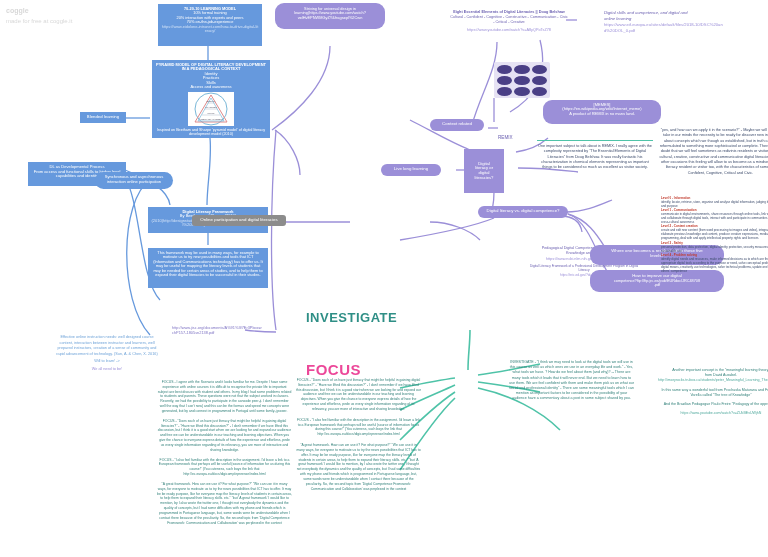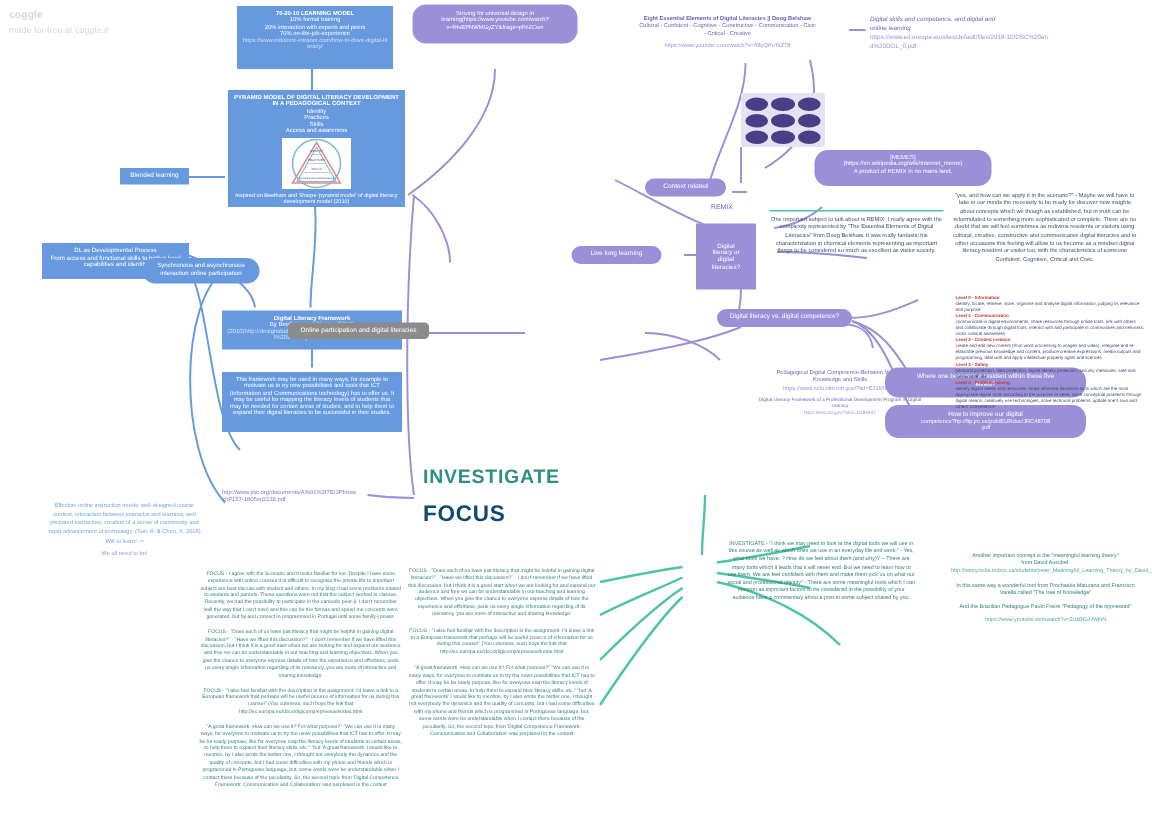--- a/index.html
+++ b/index.html
@@ -7,21 +7,21 @@
        font-family:"Liberation Sans","DejaVu Sans",sans-serif;}
   #stage{position:absolute;left:0;top:0;width:768px;height:557px;overflow:hidden;}
   svg.links{position:absolute;left:0;top:0;width:768px;height:557px;pointer-events:none;}
   .node{position:absolute;box-sizing:border-box;text-align:center;
         line-height:1.12;color:#fff;}
   .blue{background:#6699dd;color:#fff;}
   .blue-round{background:#6699dd;color:#fff;border-radius:9px;}
   .purple{background:#9b8fd8;color:#fff;border-radius:9px;}
   .purple-sq{background:#9b8fd8;color:#fff;}
   .grey{background:#8c8c8c;color:#fff;border-radius:3px;}
-  .txt{position:absolute;box-sizing:border-box;}
+  .txt{position:absolute;box-sizing:border-box;margin-left:24px;}
   .wm{position:absolute;left:6px;top:6px;color:#d8d8d8;font-size:6px;line-height:1.5;}
   .wm b{font-size:7px;font-weight:bold;display:block;}
   .big{font-weight:bold;letter-spacing:.5px;}
   .lnk{color:#7aa7e0;word-break:break-all;}
   .lnkp{color:#9b8fd8;word-break:break-all;}
   .pyramid{display:block;margin:2px auto 2px auto;background:#fff;}
   .memegrid{display:grid;grid-template-columns:repeat(3,1fr);gap:2px;padding:3px;}
   .memegrid i{display:block;width:100%;height:9px;border-radius:50%;background:#4a3f86;}
   .hdr{font-weight:bold;}
 </style>
@@ -256,21 +256,21 @@
     <div class="hdr" style="color:#c0392b;">Level 3 - Safety</div>
     <div>personal protection, data protection, digital identity protection, security measures, safe and sustainable use</div>
     <div class="hdr" style="color:#c0392b;">Level 4 - Problem solving</div>
     <div>identify digital needs and resources, make informed decisions as to which are the most appropriate digital tools according to the purpose or need, solve conceptual problems through digital means, creatively use technologies, solve technical problems, update one's own and others' competence</div>
   </div>
 
   <div class="txt big" style="left:282px;top:310px;font-size:13px;color:#2f8f86;">
     <span>INVESTIGATE</span>
   </div>
 
-  <div class="txt big" style="left:282px;top:334px;font-size:15px;color:#0c4a6e;">
+  <div class="txt big" style="left:282px;top:361px;font-size:15px;color:#ec4899;">
     <span>FOCUS</span>
   </div>
 
   <div class="txt" style="left:485px;top:360px;width:125px;font-size:3.6px;color:#2f7f78;line-height:1.45;text-align:center;">
     <span>INVESTIGATE - "I think we may need to look at the digital tools we will use in this course as well as which ones we use in an everyday life and work." - Yes, what tools we have. ? How do we feel about them (and why)? -- There are many tools which it leads that it will never end. But we need to learn how to use them. We are feel confident with them and make them pick us on what our social and professional identity" - There are some meaningful tools which I can mention as important factors to be considered in the possibility of your audience have a commentary about a post in some subject shared by you.</span>
   </div>
 
   <div class="txt" style="left:133px;top:380px;width:135px;font-size:3.4px;color:#2f7f78;line-height:1.42;text-align:center;">
     <div style="margin-bottom:5px;">FOCUS - I agree with the Scenario and it looks familiar for me. Despite I have some experience with online courses it is difficult to recognise the private life to important subject are best discuss with student and others. In my blog I had some problems related to students and parents. These questions were not that the subject worked in classes. Recently, we had the possibility to participate in the canoode peer-ji. I don't remember well the way that I can't now) and this can be the formas and speed me concepts were generated, but by and connect in programmed in Portugal until some family-j power.</div>
     <div style="margin-bottom:5px;">FOCUS - "Does each of us have just literacy that might be helpful in gaining digital literacies?" - "Have we lifted this discussion?" - I don't remember if we have lifted this discussion, but I think it is a good start when we are looking for and expand our audience and free we can be understandable in our teaching and learning objectives. When you give the chance to everyone express details of how the experience and effortless, pede us every single information regarding of its relevancy, you are more of interactive and sharing knowledge.</div>

